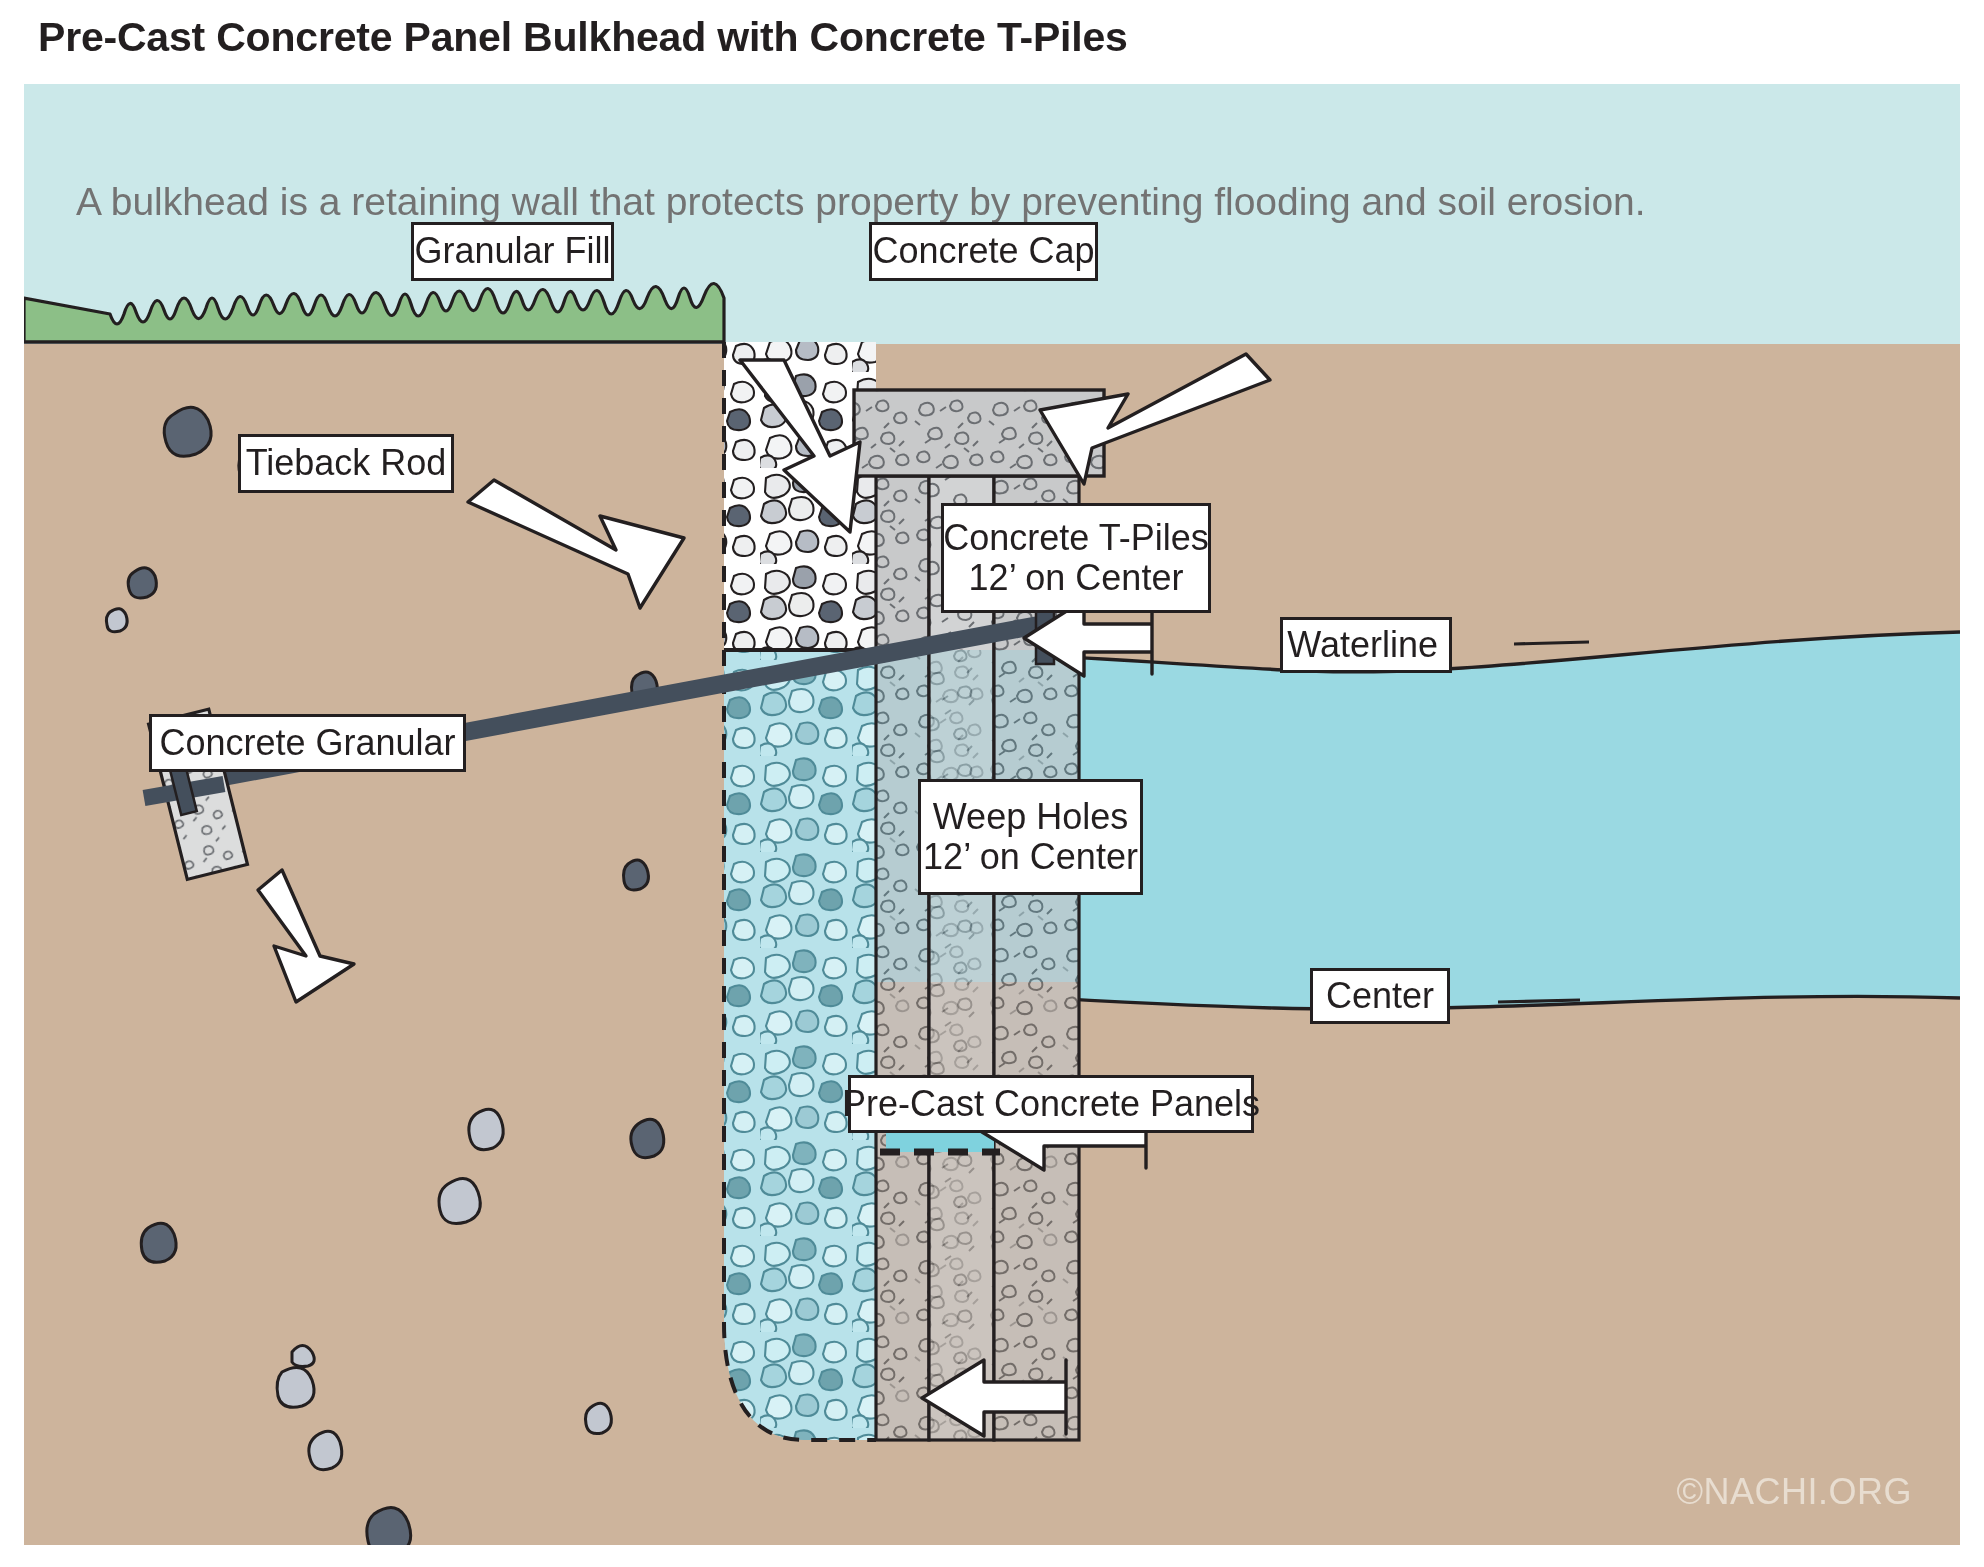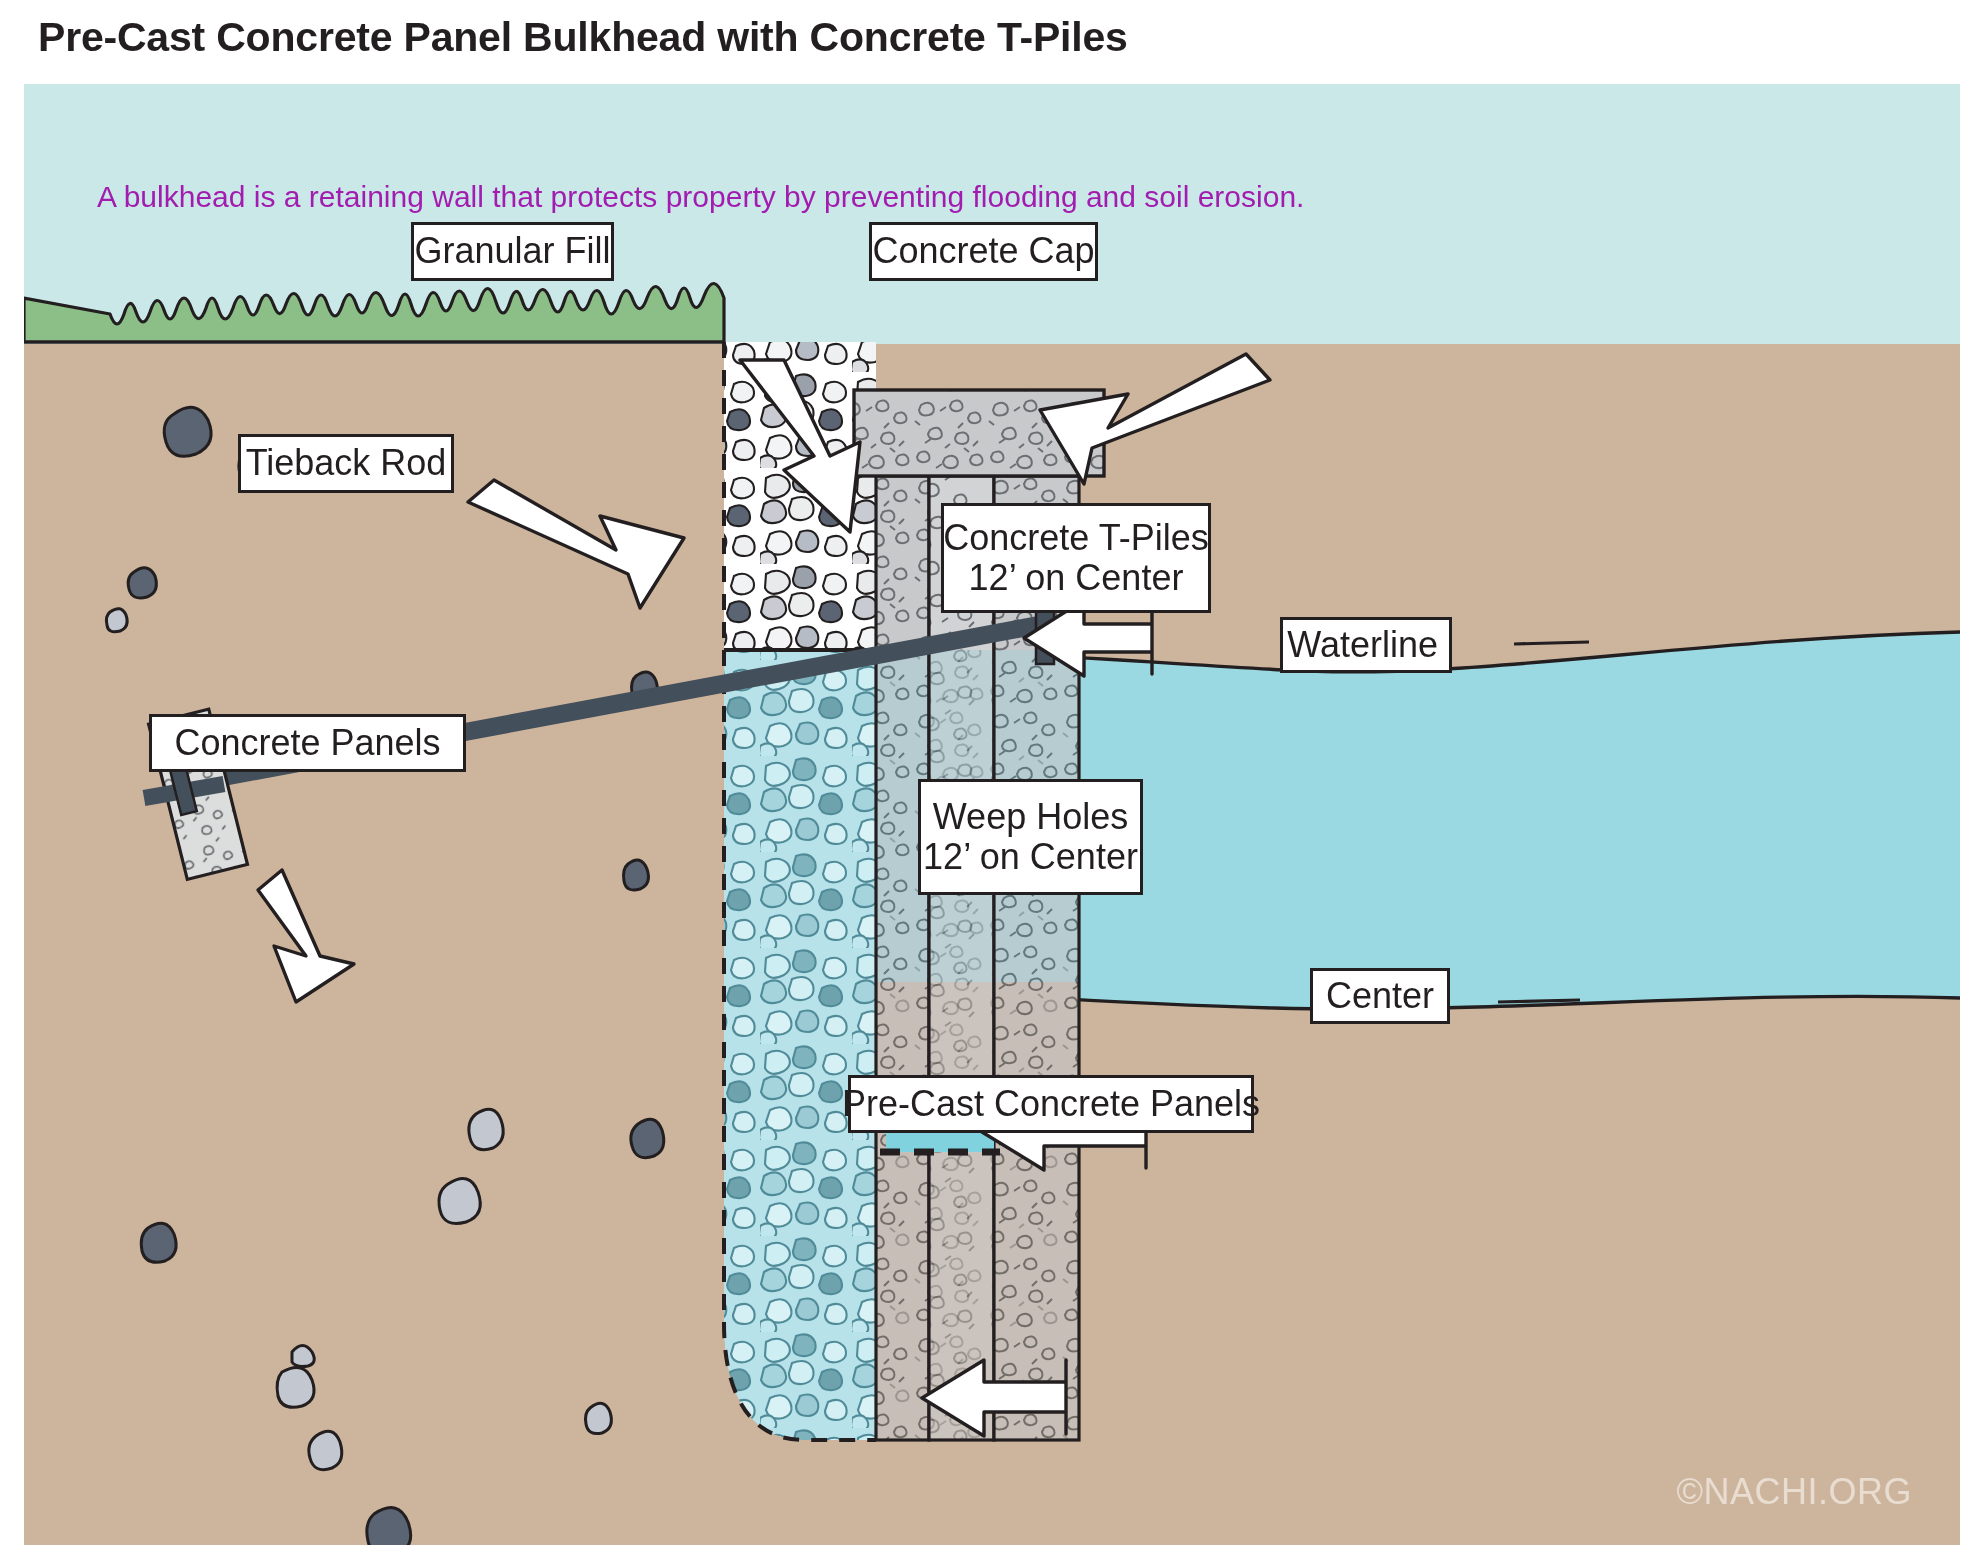--- a/index.html
+++ b/index.html
@@ -22,22 +22,22 @@
   .lbl{
     position:absolute; background:#ffffff; border:3px solid #231f20;
     color:#231f20; display:flex; flex-direction:column;
     align-items:center; justify-content:center;
     font-size:36px; line-height:1.12; text-align:center;
     box-sizing:border-box; padding:4px 11px; white-space:nowrap; z-index:40;
   }
   .lbl span{display:block;}
 
   #subtitle{
-    position:absolute; left:73px; top:96px; width:1500px; height:44px;
-    font-size:30px; color:#a21caf; white-space:nowrap; z-index:30;
+    position:absolute; left:52px; top:96px; width:1500px; height:44px;
+    font-size:39px; color:#737373; white-space:nowrap; z-index:30;
   }
 
   #wm{
     position:absolute; right:48px; bottom:32px;
     font-size:36px; color:#e8ddd0; letter-spacing:0.5px; z-index:35;
     font-family:"Liberation Sans",sans-serif;
   }
 </style>
 </head>
 <body>
@@ -301,21 +301,21 @@
   <div class="lbl" style="left:941px; top:503px; width:270px; height:110px;">
     <span>Concrete T-Piles</span>
     <span>12’ on Center</span>
   </div>
 
   <div class="lbl" style="left:1280px; top:617px; width:172px; height:56px;align-items:flex-end;">
     <span>Waterline</span>
   </div>
 
   <div class="lbl" style="left:149px; top:714px; width:317px; height:58px;">
-    <span>Concrete Panels</span>
+    <span>Concrete Granular</span>
   </div>
 
   <div class="lbl" style="left:918px; top:779px; width:225px; height:116px;">
     <span>Weep Holes</span>
     <span>12’ on Center</span>
   </div>
 
   <div class="lbl" style="left:1310px; top:968px; width:140px; height:56px;">
     <span>Center</span>
   </div>

